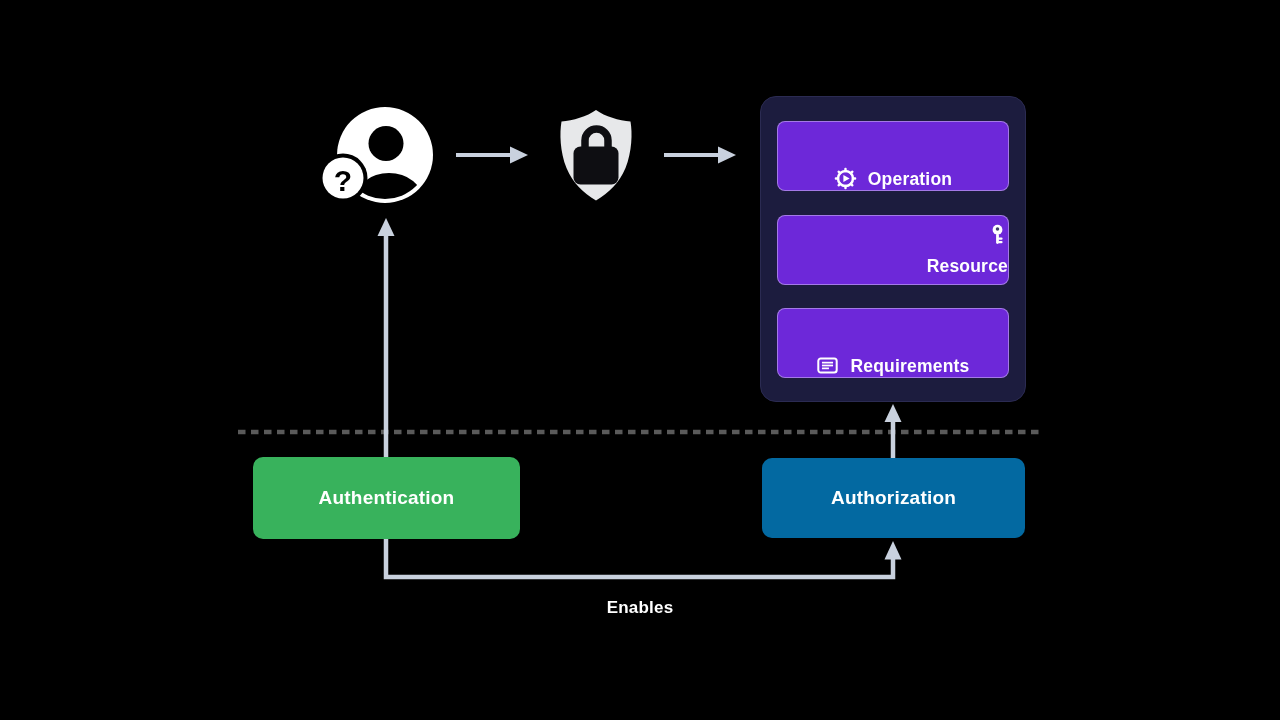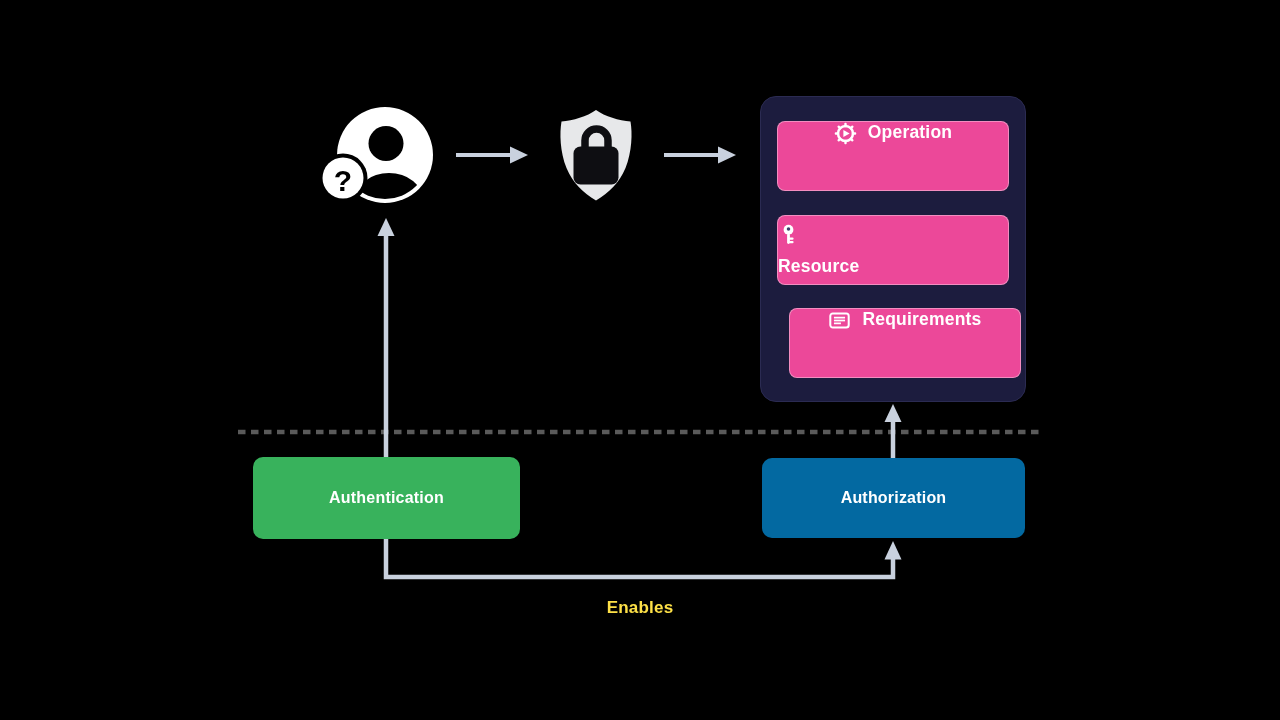--- a/index.html
+++ b/index.html
@@ -23,65 +23,65 @@
     width: 266px; height: 306px;
     background: #1c1c3e;
     border: 1px solid #2b2b52;
     border-radius: 16px;
     box-sizing: border-box;
   }
   .panel-item {
     position: absolute;
     left: 16px;
     width: 232px; height: 70px;
-    background: #ec4899;
+    background: #6d28d9;
     border: 1.5px solid rgba(255,255,255,0.38);
     border-radius: 8px;
     box-sizing: border-box;
     display: flex;
-    align-items: flex-start;
+    align-items: flex-end;
     justify-content: center;
     gap: 11px;
     color: #ffffff;
     font-size: 17.5px;
     font-weight: 700;
     letter-spacing: 0.2px;
   }
   .panel-item .icn { display: block; flex: 0 0 auto; }
   .item-operation    { top: 24px;  }
   .item-resource     { top: 118px; flex-direction: column; }
-  .item-requirements { top: 211px; margin-left: 12px; }
+  .item-requirements { top: 211px; }
   .node {
     position: absolute;
     display: flex;
     align-items: center;
     justify-content: center;
     color: #ffffff;
-    font-size: 16px;
+    font-size: 19px;
     font-weight: 700;
     letter-spacing: 0.2px;
     border-radius: 10px;
     box-sizing: border-box;
   }
   .node-authentication {
     left: 253px; top: 457px;
     width: 267px; height: 82px;
     background: #38b25c;
   }
   .node-authorization {
     left: 762px; top: 458px;
     width: 263px; height: 80px;
     background: #0369a1;
   }
   .enables-label {
     position: absolute;
     left: 570px; top: 598px;
     width: 140px;
     text-align: center;
-    color: #fde047;
+    color: #ffffff;
     font-size: 17px;
     font-weight: 700;
     letter-spacing: 0.2px;
   }
 </style>
 </head>
 <body>
 
 <div class="stage">
 

